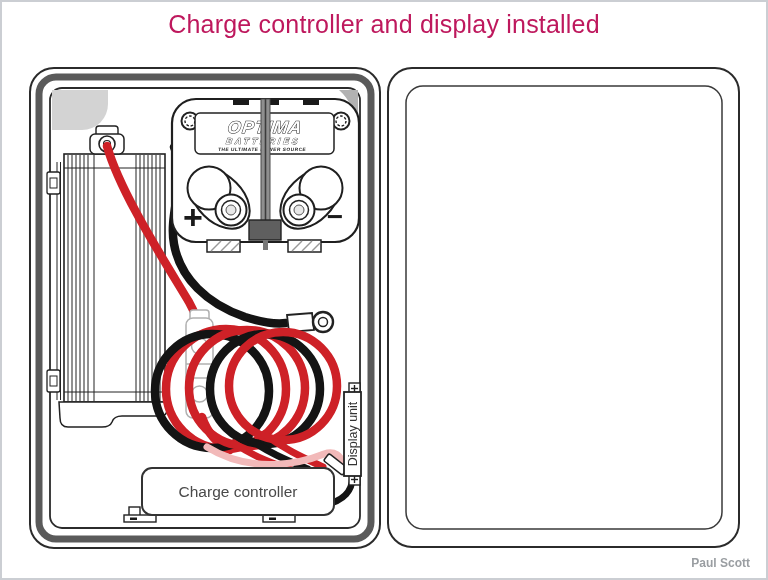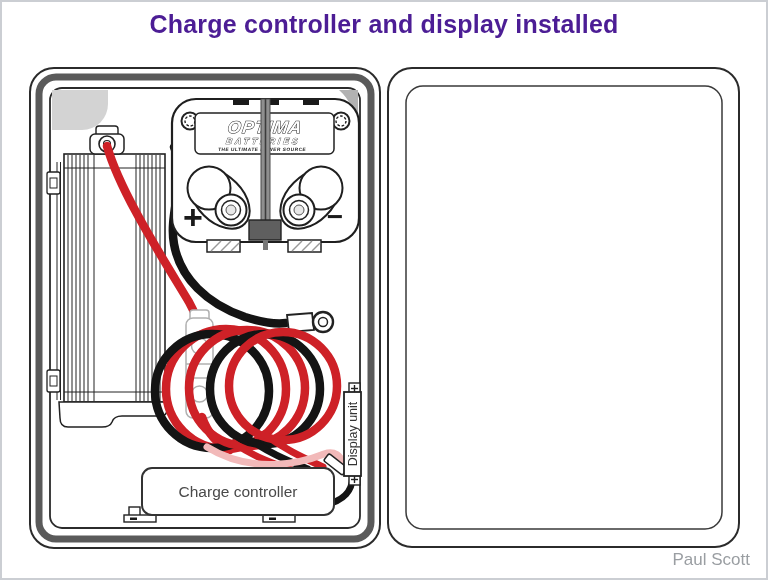--- a/index.html
+++ b/index.html
@@ -1,21 +1,21 @@
 <!DOCTYPE html>
 <html><head>
 <meta charset="utf-8">
 <style>
   html,body{margin:0;padding:0;background:#fff;}
   .stage{position:relative;width:768px;height:580px;background:#ffffff;
          border:2px solid #cbced3;box-sizing:border-box;overflow:hidden;
          font-family:"Liberation Sans",sans-serif;}
   .title{position:absolute;top:8px;left:0;right:0;text-align:center;
-         font-size:25px;font-weight:700;letter-spacing:.2px;color:#4c1d95;}
-  .credit{position:absolute;right:16px;bottom:8px;font-size:17px;color:#9a9ea2;}
+         font-size:25px;font-weight:400;letter-spacing:.2px;color:#be185d;}
+  .credit{position:absolute;right:16px;bottom:8px;font-size:12px;color:#9a9ea2;font-weight:bold;}
   svg{position:absolute;left:0;top:0;}
   text{font-family:"Liberation Sans",sans-serif;}
 </style>
 </head>
 <body>
 
 <div class="stage">
 
 <svg width="768" height="580" viewBox="0 0 768 580">
 

